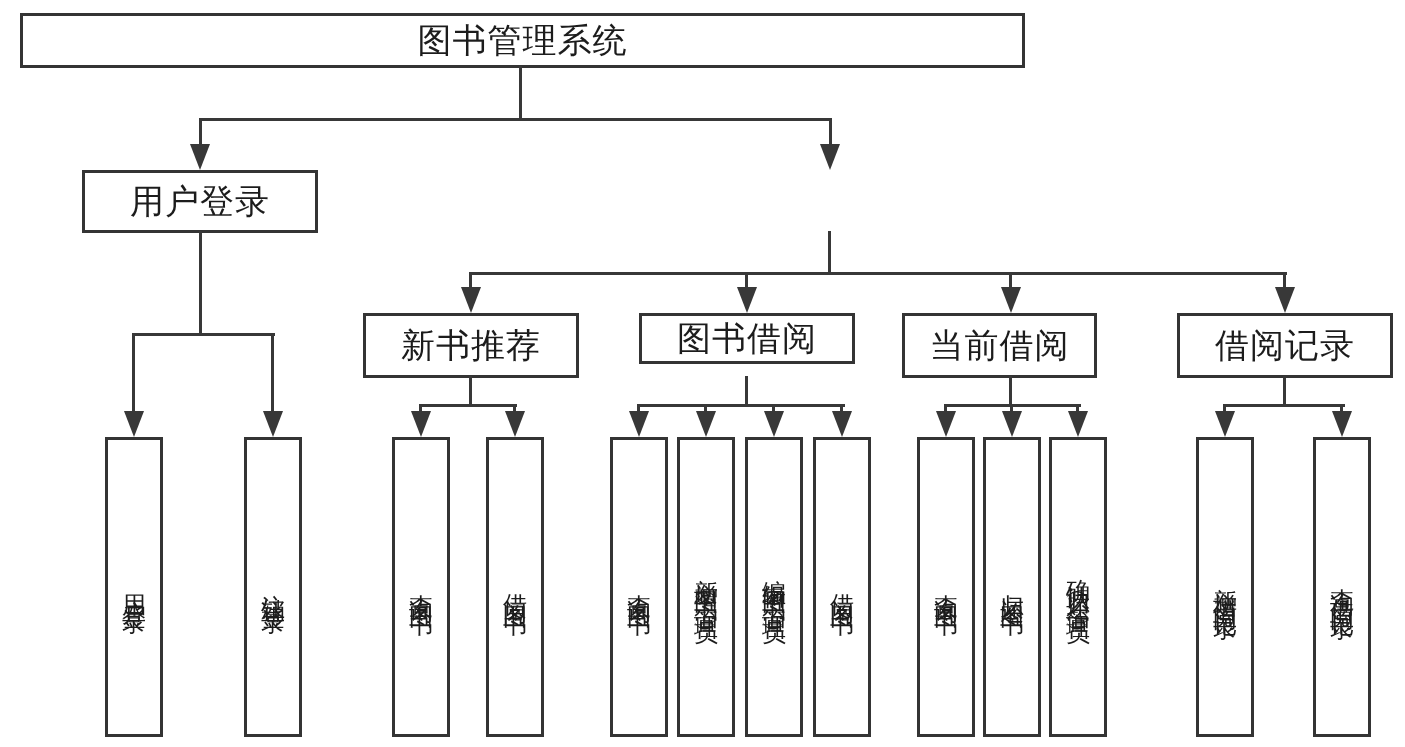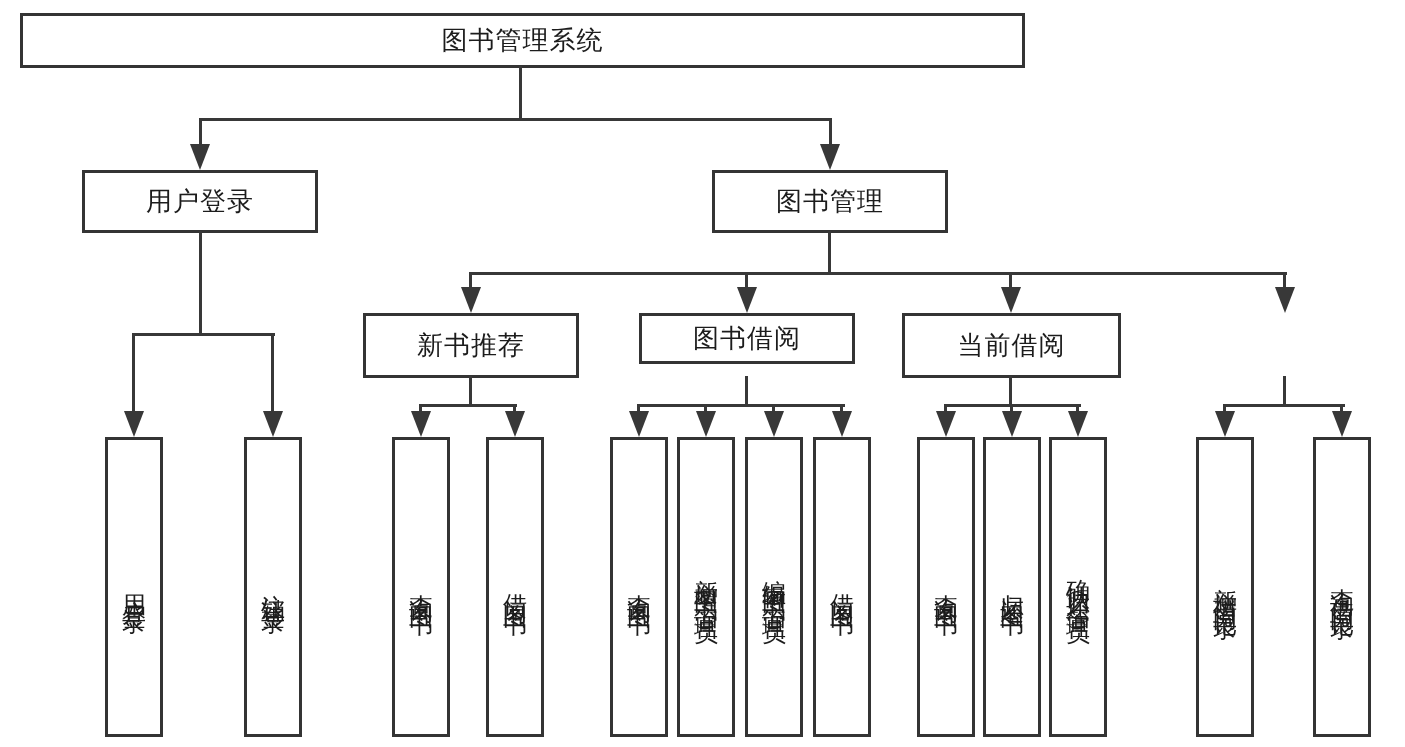--- a/index.html
+++ b/index.html
@@ -23,21 +23,21 @@
     position: absolute;
     box-sizing: border-box;
     border: 3px solid #343434;
     background: #ffffff;
     display: flex;
     align-items: center;
     justify-content: center;
     color: #1c1c1c;
   }
   .box-h {
-    font-size: 26px;
+    font-size: 34px;
     letter-spacing: 1px;
   }
   .box-v {
     font-size: 24px;
   }
   .vtext {
     writing-mode: vertical-rl;
     letter-spacing: 6px;
     line-height: 1;
     white-space: nowrap;
@@ -77,23 +77,20 @@
 
   <div class="vline" style="left:519px; top:66px; height:54px;"></div>
   <div class="hline" style="left:199px; top:118px; width:632px;"></div>
   <div class="vline" style="left:199px; top:118px; height:28px;"></div>
   <div class="arrowhead" style="left:190px; top:144px;"></div>
   <div class="vline" style="left:829px; top:118px; height:28px;"></div>
   <div class="arrowhead" style="left:820px; top:144px;"></div>
 
   <div class="box box-h" style="left:82px; top:170px; width:236px; height:63px;">
     <span>用户登录</span>
-  </div>
-  <div class="box box-h" style="left:712px; top:170px; width:236px; height:63px;">
-    <span>图书管理</span>
   </div>
 
   <div class="vline" style="left:199px; top:231px; height:104px;"></div>
   <div class="hline" style="left:132px; top:333px; width:143px;"></div>
   <div class="vline" style="left:132px; top:333px; height:82px;"></div>
   <div class="arrowhead" style="left:124px; top:411px;"></div>
   <div class="vline" style="left:271px; top:333px; height:82px;"></div>
   <div class="arrowhead" style="left:263px; top:411px;"></div>
 
   <div class="vline" style="left:828px; top:231px; height:44px;"></div>
@@ -106,22 +103,25 @@
   <div class="arrowhead" style="left:1001px; top:287px;"></div>
   <div class="vline" style="left:1283px; top:272px; height:17px;"></div>
   <div class="arrowhead" style="left:1275px; top:287px;"></div>
 
   <div class="box box-h" style="left:363px; top:313px; width:216px; height:65px;">
     <span>新书推荐</span>
   </div>
   <div class="box box-h" style="left:639px; top:313px; width:216px; height:51px;">
     <span>图书借阅</span>
   </div>
-  <div class="box box-h" style="left:902px; top:313px; width:219px; height:65px;">
+  <div class="box box-h" style="left:902px; top:313px; width:195px; height:65px;">
     <span>当前借阅</span>
+  </div>
+  <div class="box box-h" style="left:1177px; top:313px; width:216px; height:65px;">
+    <span>借阅记录</span>
   </div>
 
   <div class="vline" style="left:469px; top:376px; height:31px;"></div>
   <div class="hline" style="left:419px; top:404px; width:98px;"></div>
   <div class="vline" style="left:419px; top:404px; height:11px;"></div>
   <div class="arrowhead" style="left:411px; top:411px;"></div>
   <div class="vline" style="left:513px; top:404px; height:11px;"></div>
   <div class="arrowhead" style="left:505px; top:411px;"></div>
 
   <div class="vline" style="left:745px; top:376px; height:31px;"></div>

